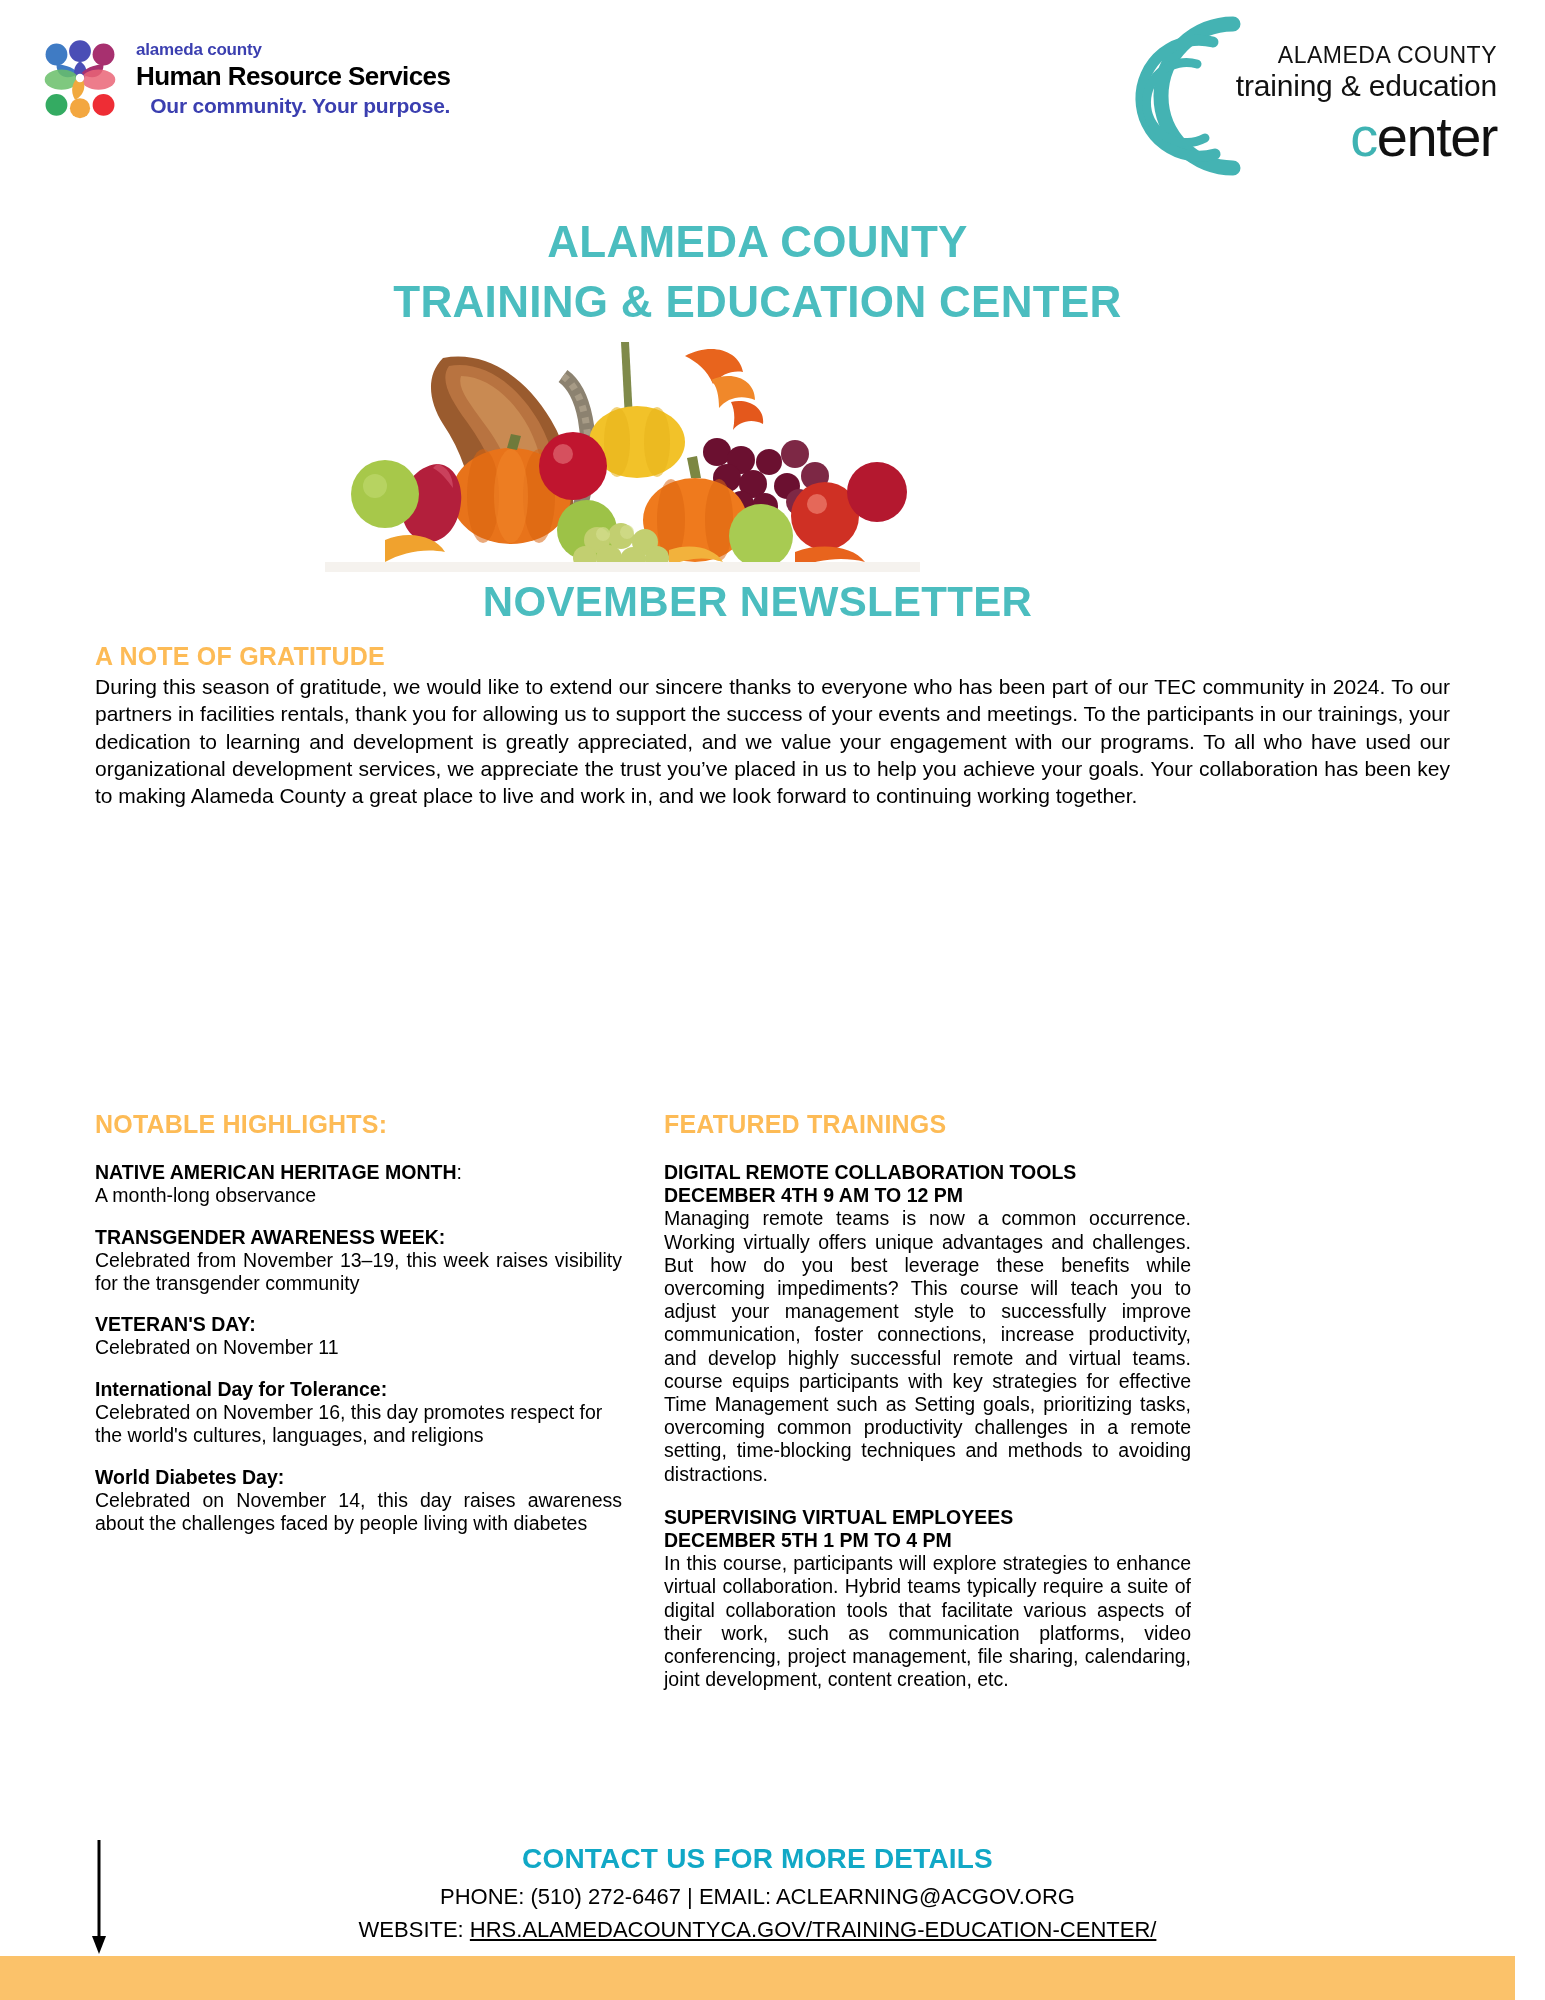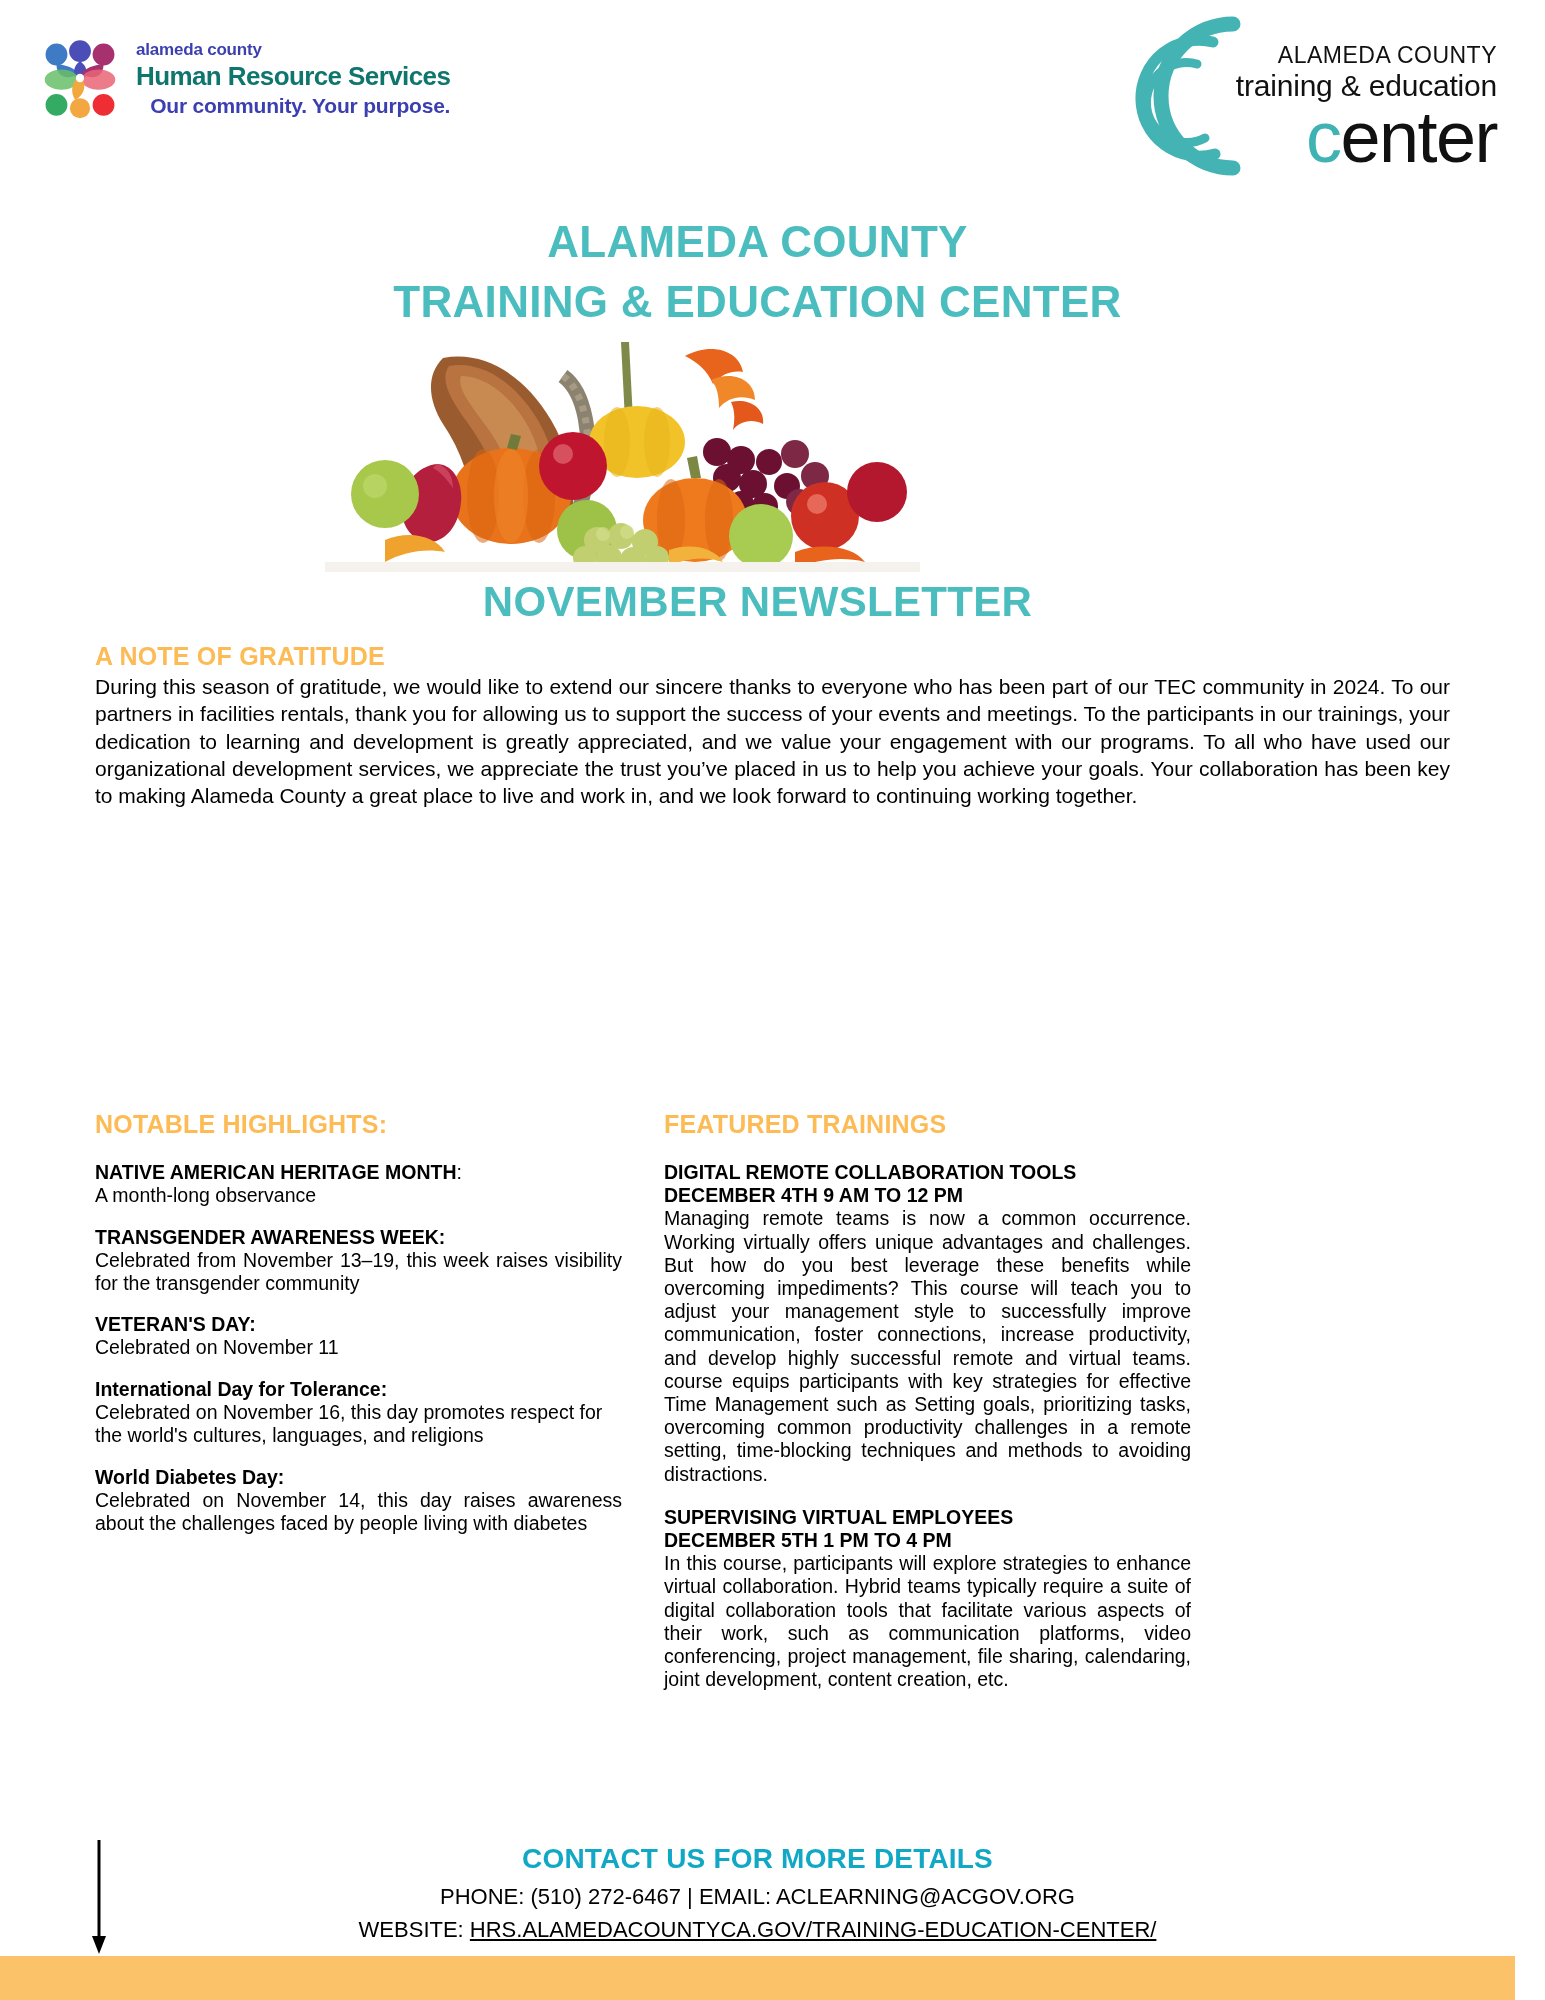--- a/index.html
+++ b/index.html
@@ -38,21 +38,21 @@
     width: 84px; height: 84px;
     position: relative;
   }
   .hrs-mark svg { display:block; width:84px; height:84px; }
   .hrs-words { line-height: 1; }
   .hrs-l1 {
     font-size: 17px; font-weight: bold; color: #3b3fb0;
     letter-spacing: -0.2px;
   }
   .hrs-l2 {
-    font-size: 26px; font-weight: bold; color: #0f766e;
+    font-size: 26px; font-weight: bold; color: #000000;
     margin-top: 5px; letter-spacing: -0.6px;
   }
   .hrs-l3 {
     font-size: 21px; font-weight: bold; color: #3b3fb0;
     margin-top: 6px; text-align: right; letter-spacing: -0.2px;
   }
 
   .tec-logo {
     position: absolute;
     right: 10px;
@@ -63,21 +63,21 @@
   .tec-logo svg { position:absolute; left:0; top:0; }
   .tec-text {
     position: absolute;
     right: 8px;
     top: 36px;
     text-align: right;
     line-height: 1;
   }
   .tec-l1 { font-size: 23px; color:#111; letter-spacing: 0.5px; }
   .tec-l2 { font-size: 30px; color:#111; margin-top: 4px; letter-spacing: -0.2px;}
-  .tec-l3 { font-size: 72px; color:#111; margin-top: 0px; letter-spacing: -1.5px; font-weight: 400;}
+  .tec-l3 { font-size: 56px; color:#111; margin-top: 8px; letter-spacing: -1.5px; font-weight: 400;}
   .tec-l3 .c { color: #3fb3b3; }
 
   
   .title-wrap {
     position: absolute;
     left: 0; right: 0; top: 212px;
     text-align: center;
   }
   .title-line {
     color: #4bbdbf;

